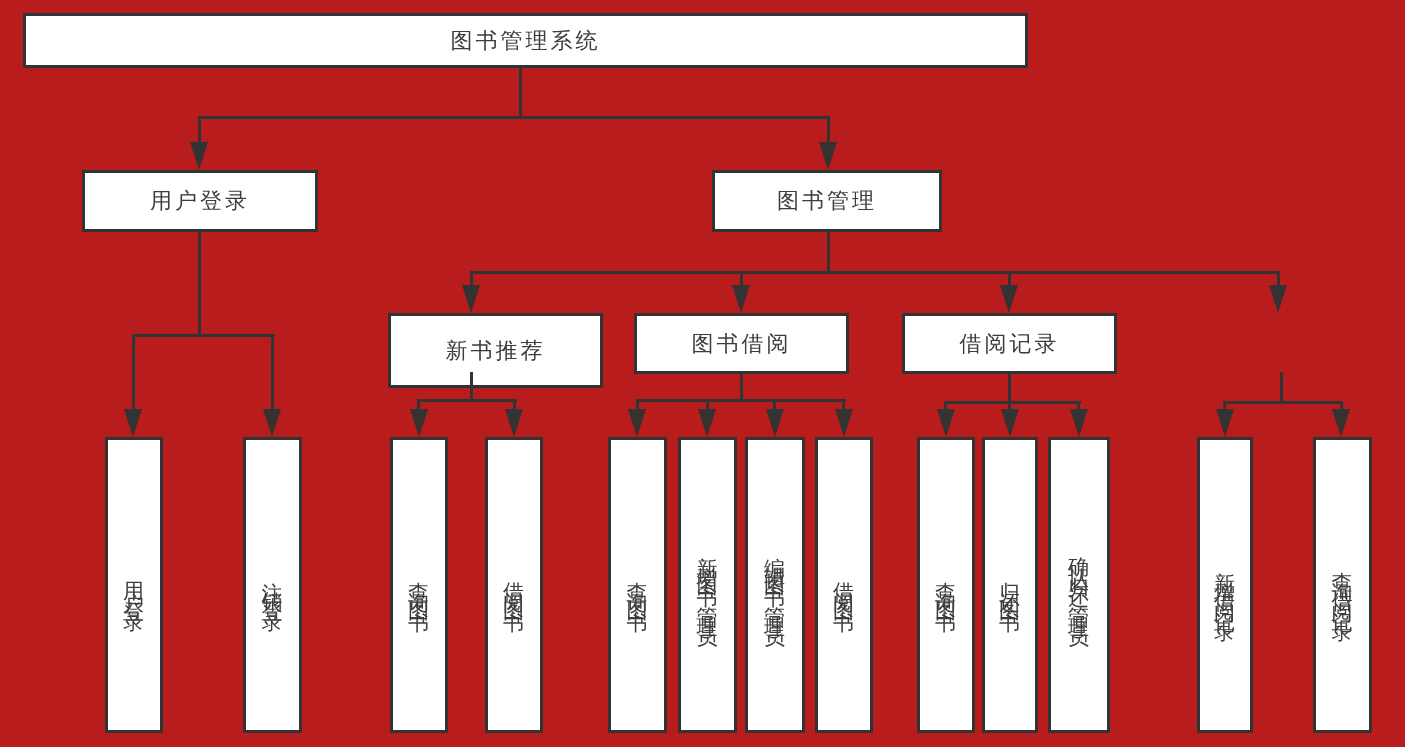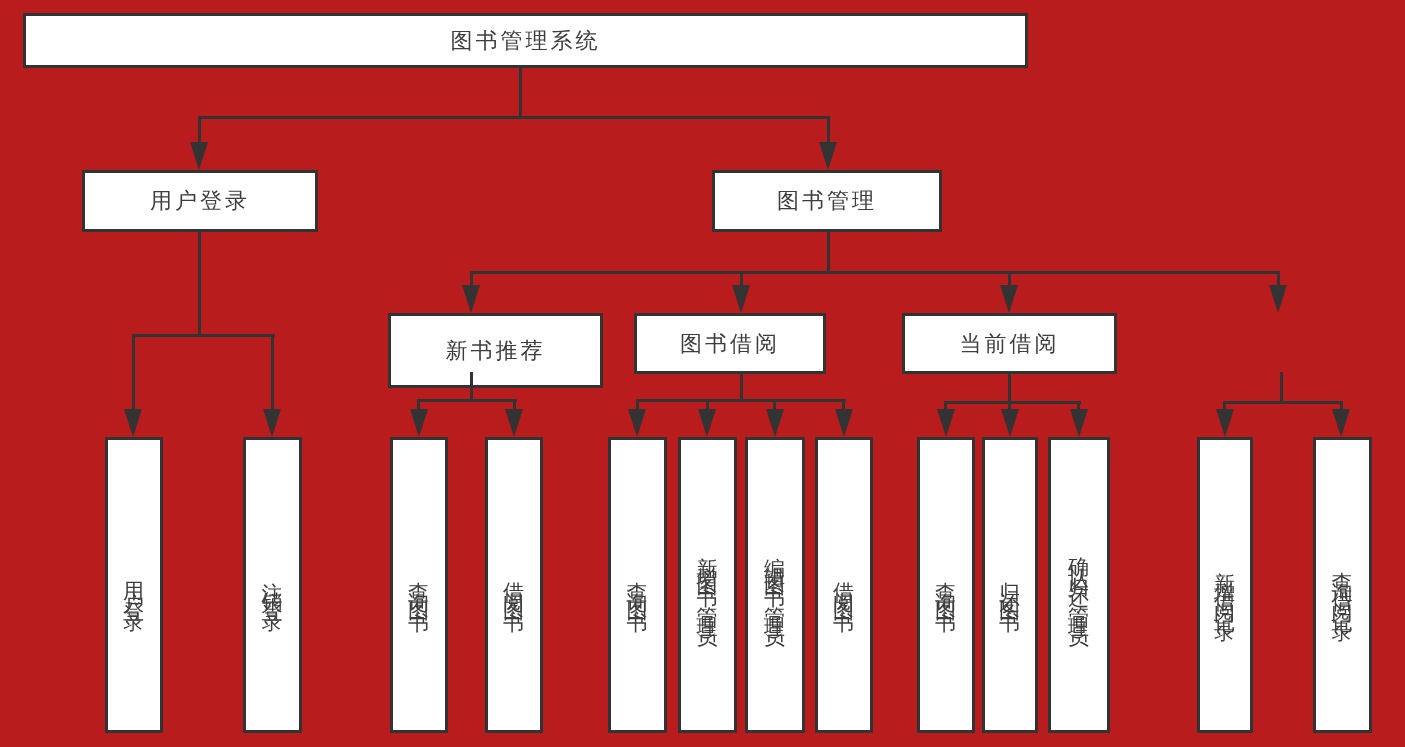--- a/index.html
+++ b/index.html
@@ -66,25 +66,25 @@
   <div class="vline" style="left:740px;top:271px;height:17px;"></div>
   <div class="arrow" style="left:732px;top:285px;"></div>
   <div class="vline" style="left:1008px;top:271px;height:17px;"></div>
   <div class="arrow" style="left:1000px;top:285px;"></div>
   <div class="vline" style="left:1277px;top:271px;height:17px;"></div>
   <div class="arrow" style="left:1269px;top:285px;"></div>
 
   <div class="box" style="left:364px;top:313px;width:215px;height:75px;margin-left:24px;">
     <span class="hlabel">新书推荐</span>
   </div>
-  <div class="box" style="left:634px;top:313px;width:192px;height:61px;">
+  <div class="box" style="left:634px;top:313px;width:215px;height:61px;">
     <span class="hlabel">图书借阅</span>
   </div>
   <div class="box" style="left:902px;top:313px;width:215px;height:61px;">
-    <span class="hlabel">当前借阅</span>
+    <span class="hlabel">借阅记录</span>
   </div>
 
   <div class="vline" style="left:470px;top:372px;height:30px;"></div>
   <div class="hline" style="left:418px;top:399px;width:99px;"></div>
   <div class="vline" style="left:417px;top:399px;height:12px;"></div>
   <div class="arrow" style="left:410px;top:409px;"></div>
   <div class="vline" style="left:513px;top:399px;height:12px;"></div>
   <div class="arrow" style="left:505px;top:409px;"></div>
 
   <div class="vline" style="left:740px;top:372px;height:30px;"></div>

